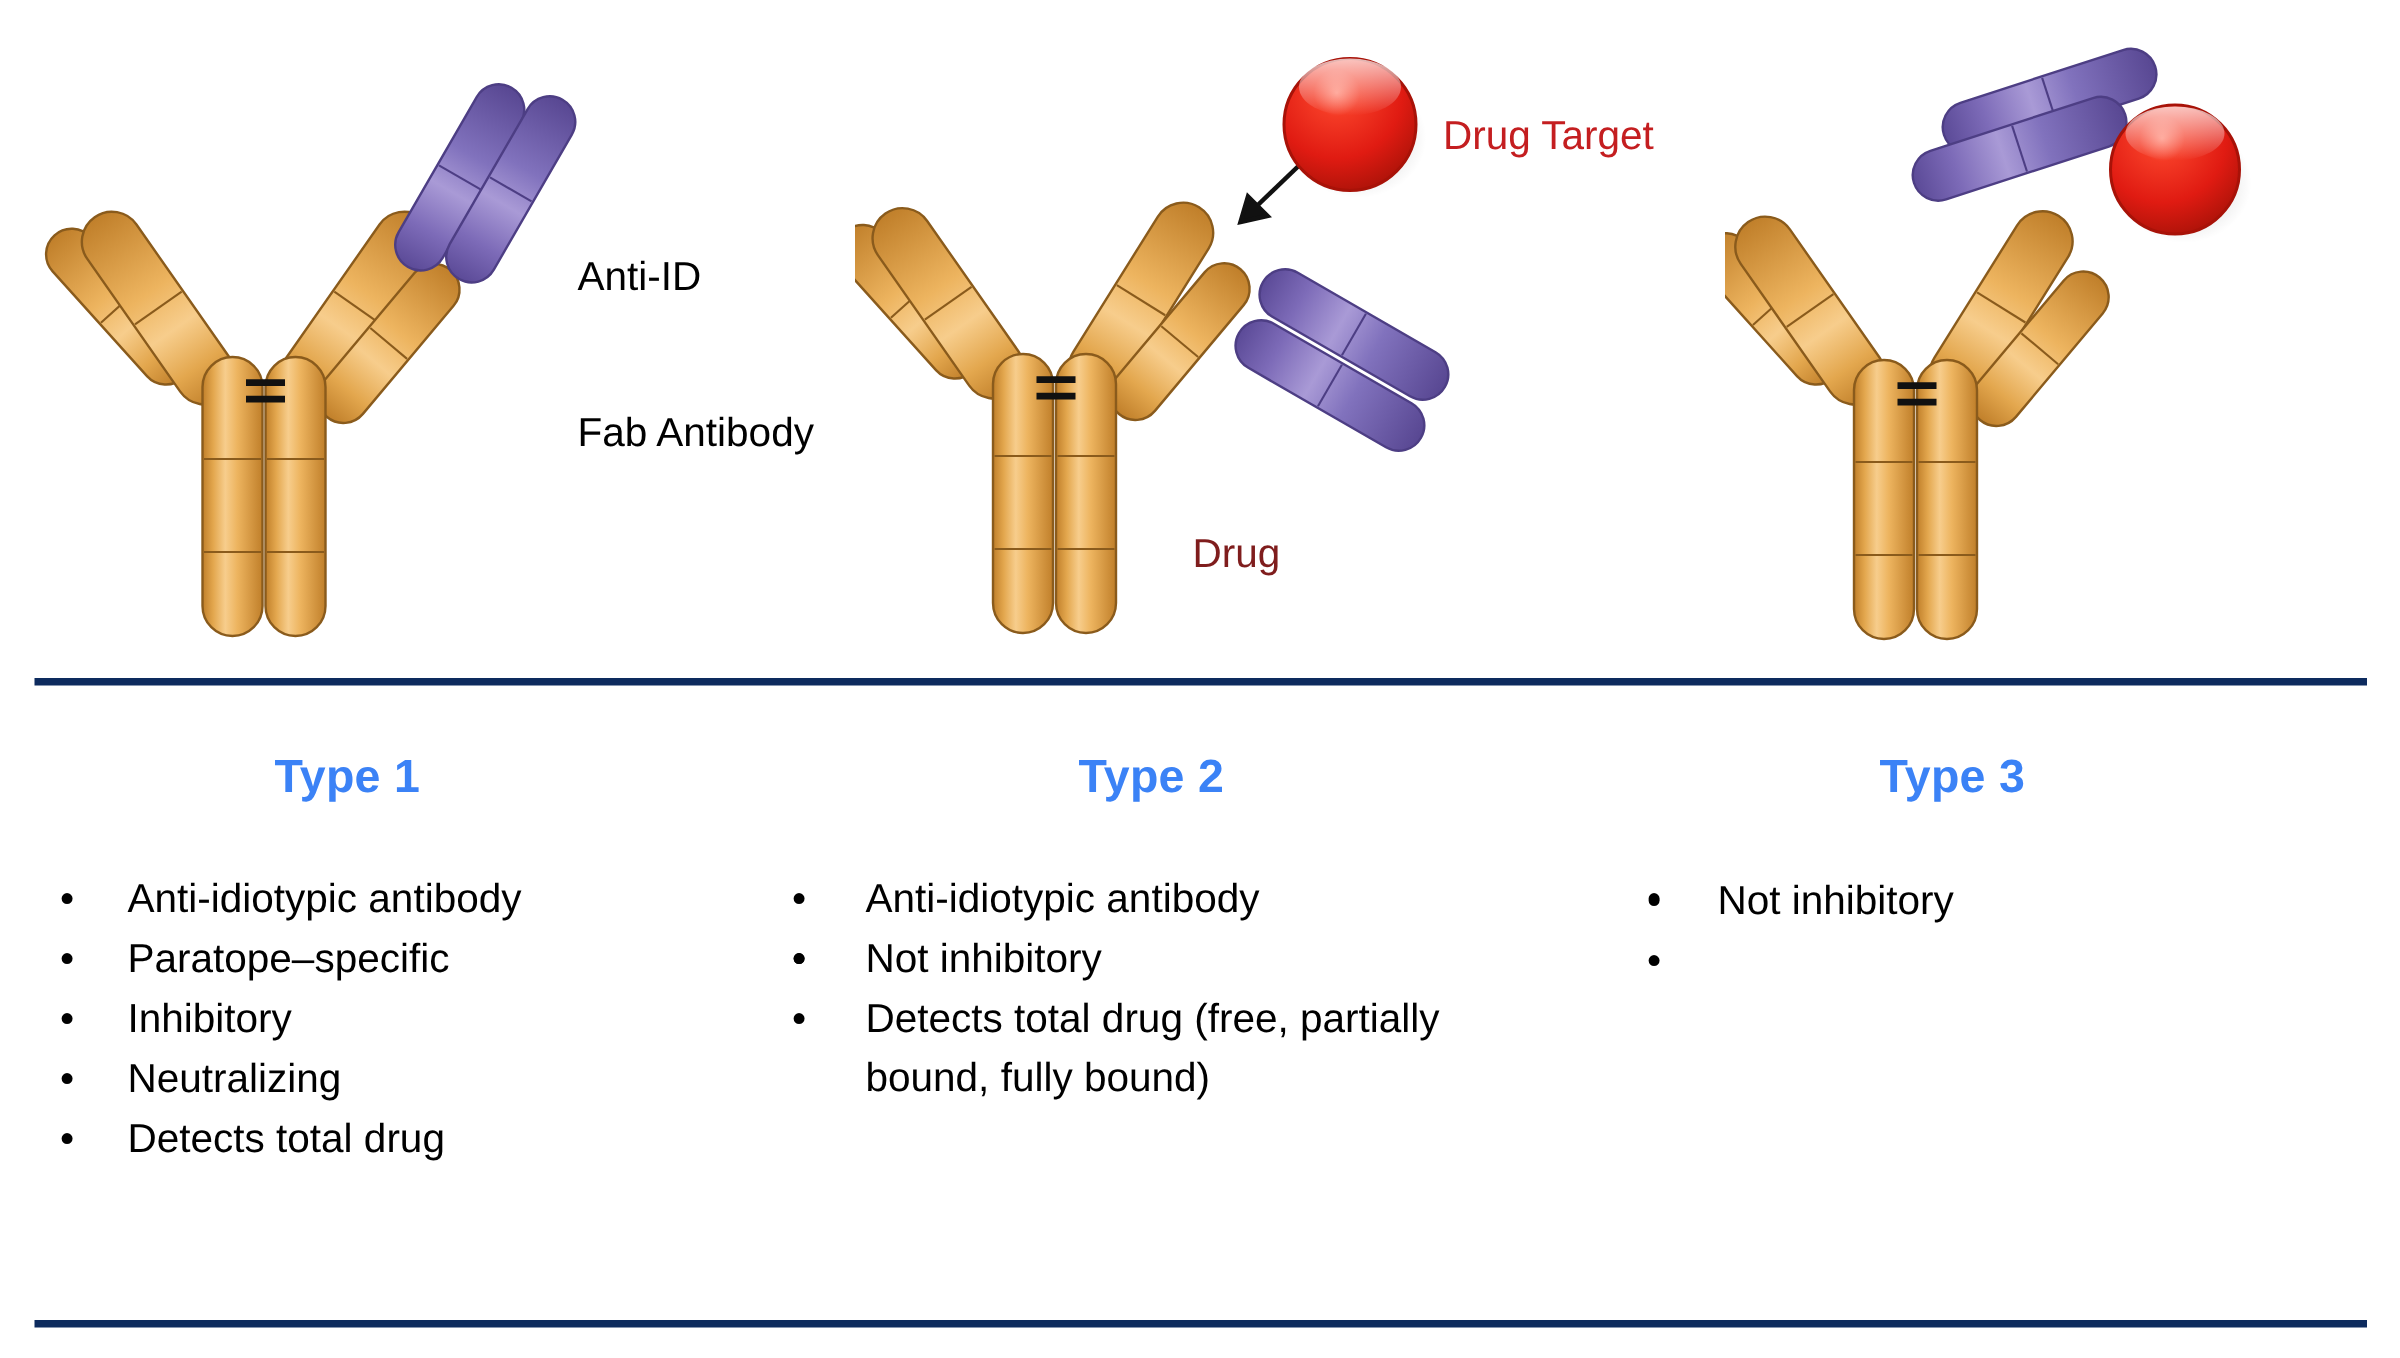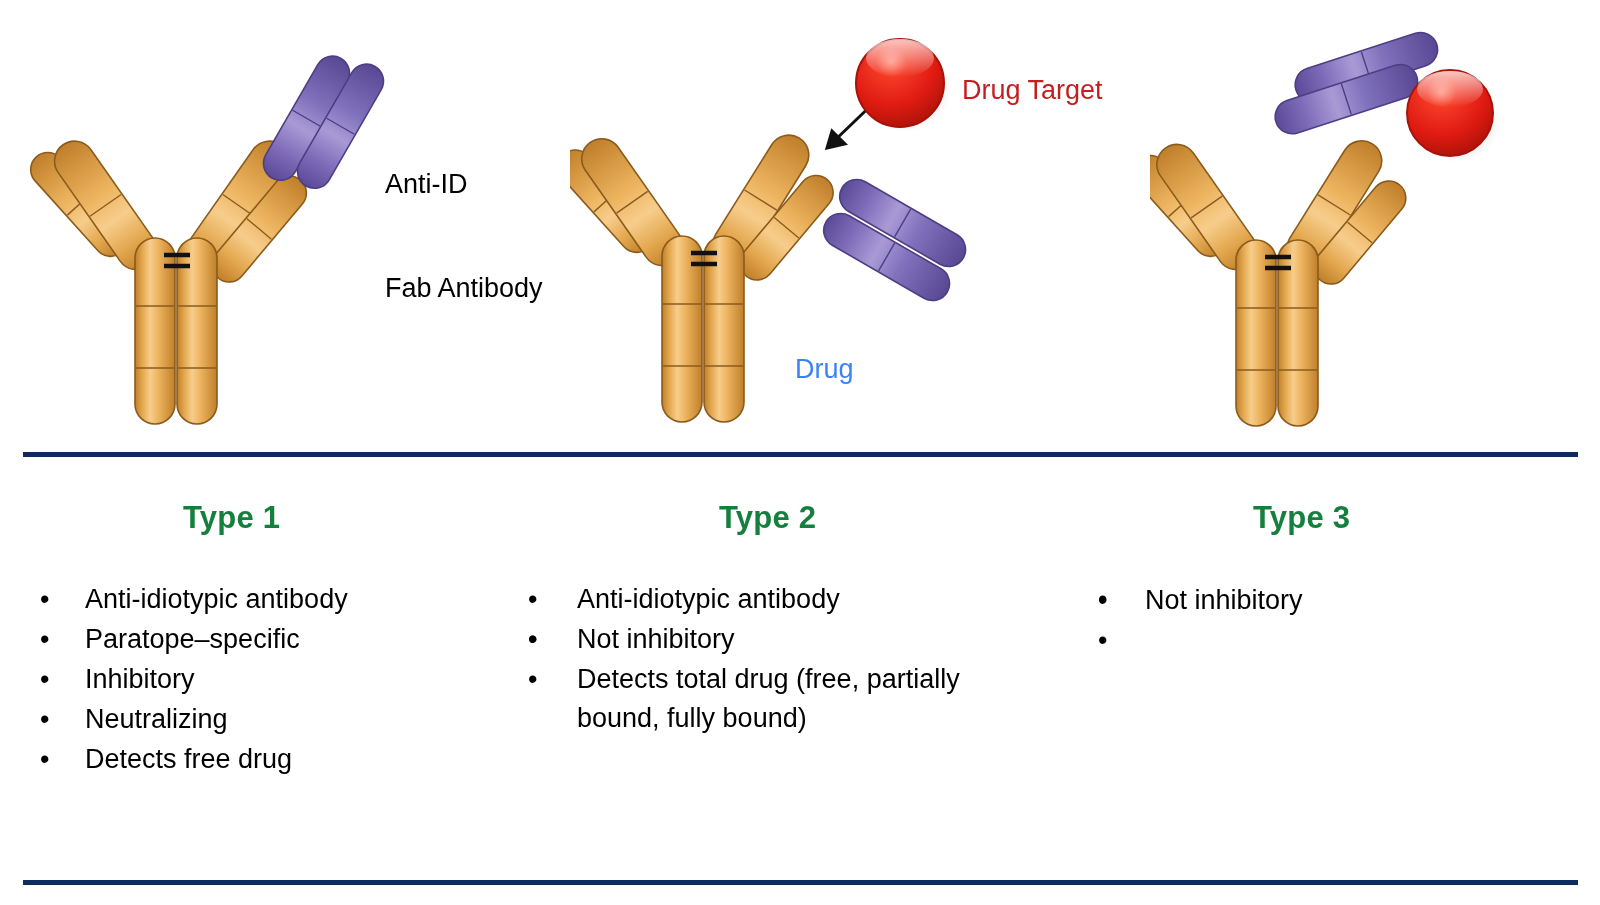--- a/index.html
+++ b/index.html
@@ -34,34 +34,34 @@
   .lbl-antiid{
     left:385px;top:98px;
     font-size:27px;color:#000000;
   }
   .lbl-drugtarget{
     left:962px;top:73px;
     font-size:27px;color:#c41e20;text-align:center;
   }
   .lbl-drug{
     left:795px;top:352px;
-    font-size:27px;color:#3b82f6;
+    font-size:27px;color:#7f1d1d;
   }
 
   
   .cols{position:absolute;left:0;top:452px;width:1600px;height:428px;}
   .col{position:absolute;top:0;}
   .col.c1{left:0px;width:500px;}
   .col.c2{left:500px;width:570px;}
   .col.c3{left:1070px;width:530px;}
 
   .col-title{
     position:absolute;top:48px;left:0;width:100%;
     text-align:center;
-    font-size:31px;font-weight:bold;color:#15803d;
+    font-size:31px;font-weight:bold;color:#3b82f6;
     letter-spacing:.2px;
   }
   .col.c1 .col-title{ text-align:left; padding-left:183px; width:auto;}
   .col.c2 .col-title{ text-align:left; padding-left:219px; width:auto;}
   .col.c3 .col-title{ text-align:right; padding-left:183px; width:auto;}
 
   .bullets{
     position:absolute;top:128px;left:0;width:100%;
     list-style:none;margin:0;padding:0;
   }
@@ -360,21 +360,21 @@
 
   <div class="cols">
 
     <div class="col c1">
       <div class="col-title">Type 1</div>
       <ul class="bullets">
         <li><span class="bullet-dot">•</span><span>Anti-idiotypic antibody</span></li>
         <li><span class="bullet-dot">•</span><span>Paratope–specific</span></li>
         <li><span class="bullet-dot">•</span><span>Inhibitory</span></li>
         <li><span class="bullet-dot">•</span><span>Neutralizing</span></li>
-        <li><span class="bullet-dot">•</span><span>Detects free drug</span></li>
+        <li><span class="bullet-dot">•</span><span>Detects total drug</span></li>
       </ul>
     </div>
 
     <div class="col c2">
       <div class="col-title">Type 2</div>
       <ul class="bullets">
         <li><span class="bullet-dot">•</span><span>Anti-idiotypic antibody</span></li>
         <li><span class="bullet-dot">•</span></li>
         <li><span class="bullet-dot">•</span><span>Not inhibitory</span></li>
         <li><span class="bullet-dot">•</span><span>Detects total drug (free, partially bound, fully bound)</span></li>

